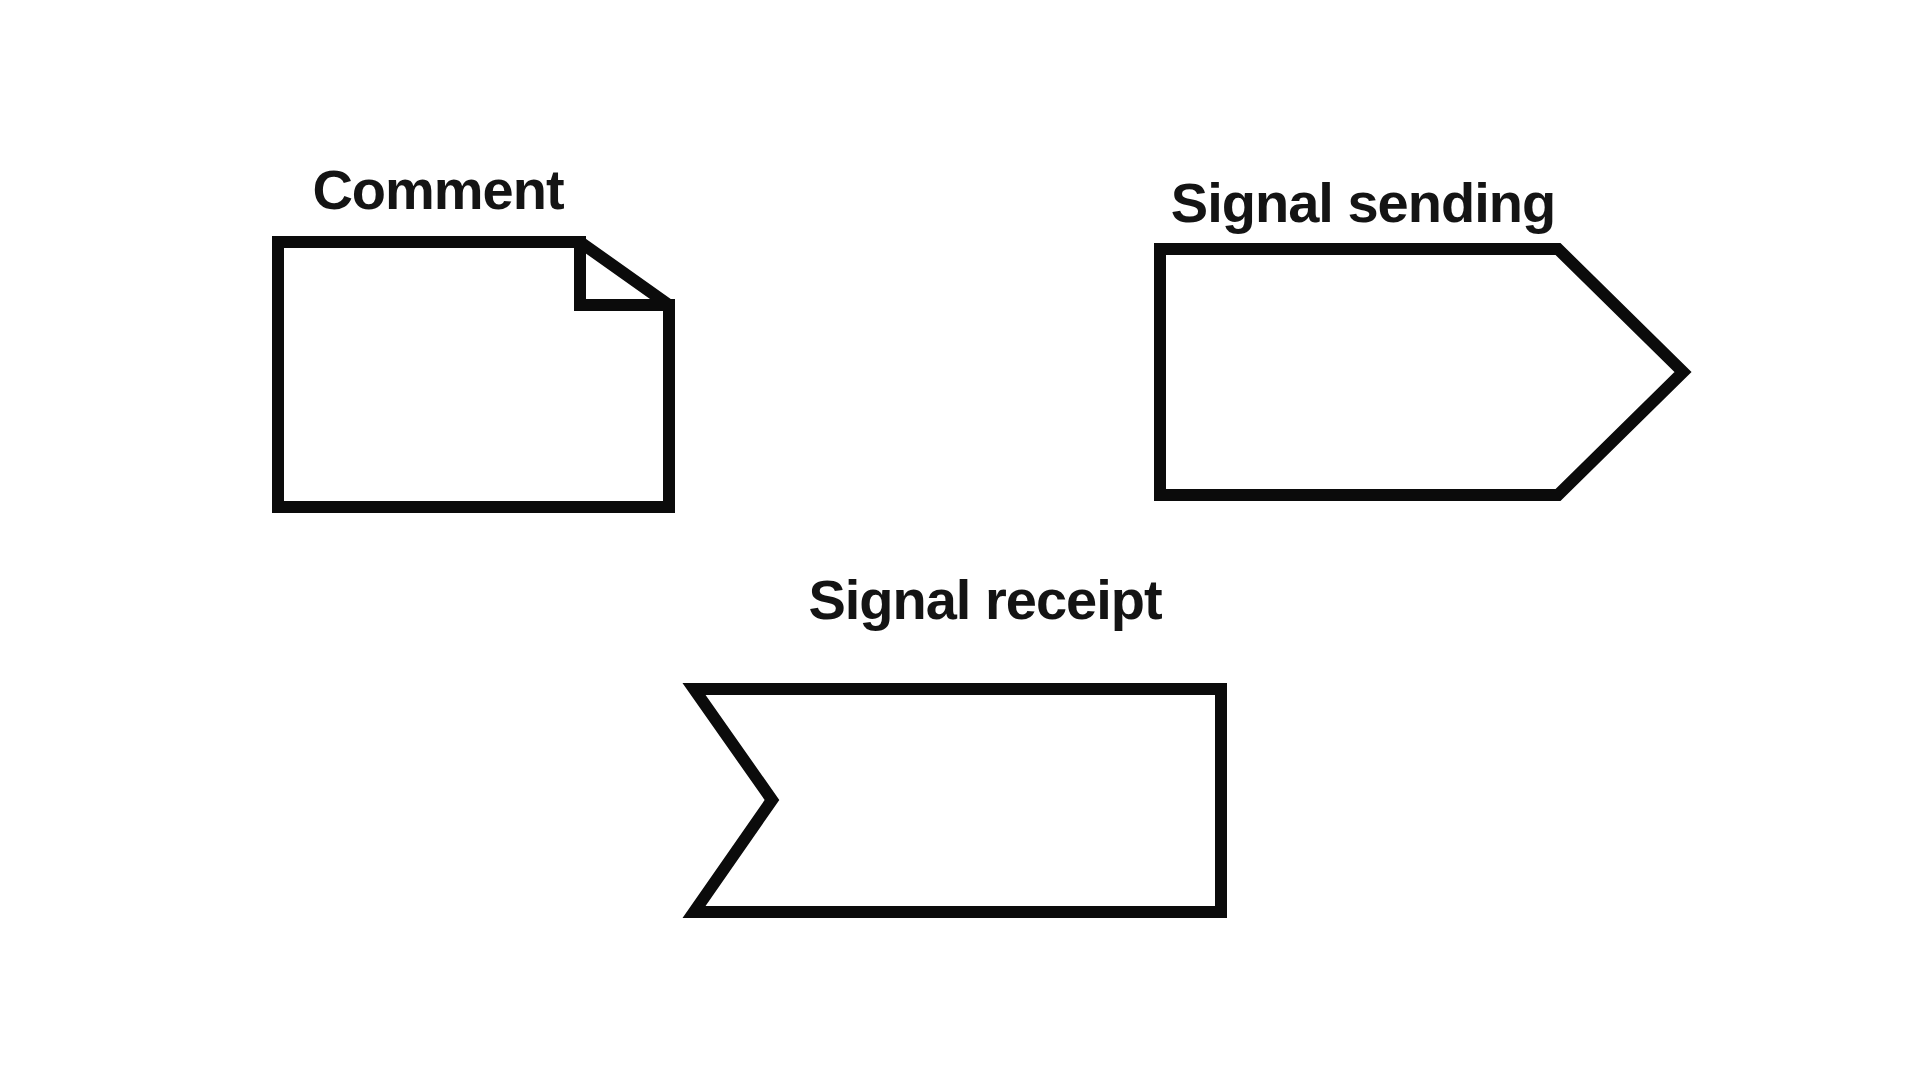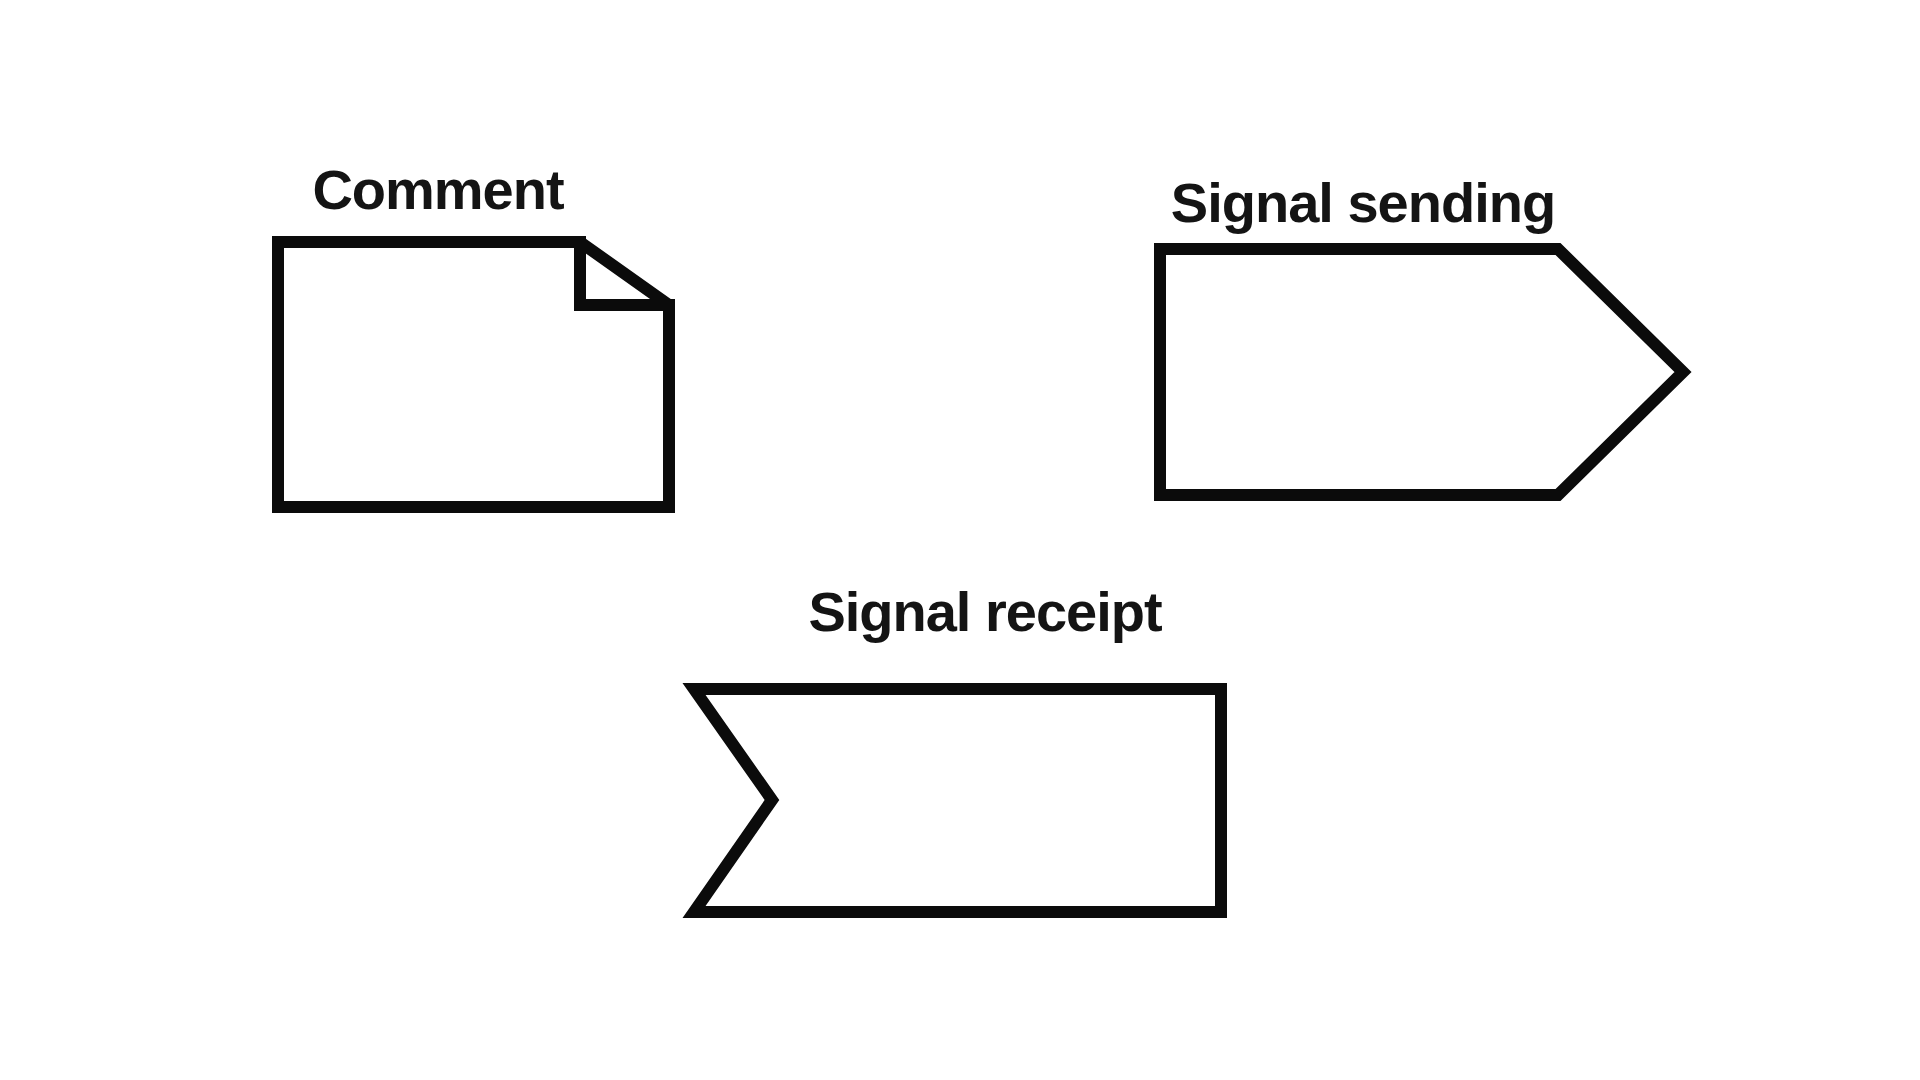--- a/index.html
+++ b/index.html
@@ -62,15 +62,15 @@
 
     <g>
       <path class="outline" d="M 694 689 L 1221 689 L 1221 912 L 694 912 L 772 800 Z"></path>
     </g>
   </svg>
 
   <div class="label" style="left:438px; top:162px">Comment</div>
 
   <div class="label" style="left:1363px; top:175px">Signal sending</div>
 
-  <div class="label" style="left:985px; top:584px">Signal receipt</div>
+  <div class="label" style="left:985px; top:572px">Signal receipt</div>
 
 </div>
 
 </body></html>

